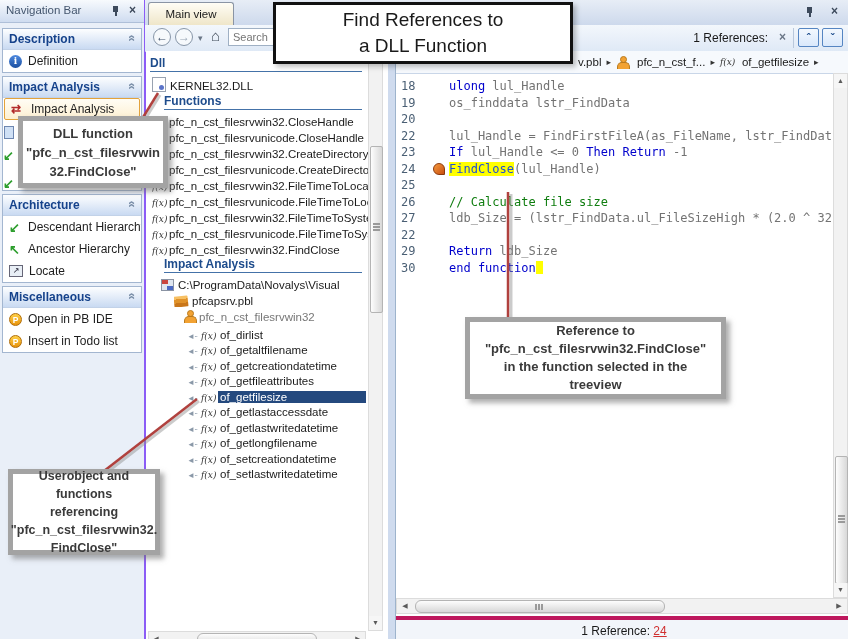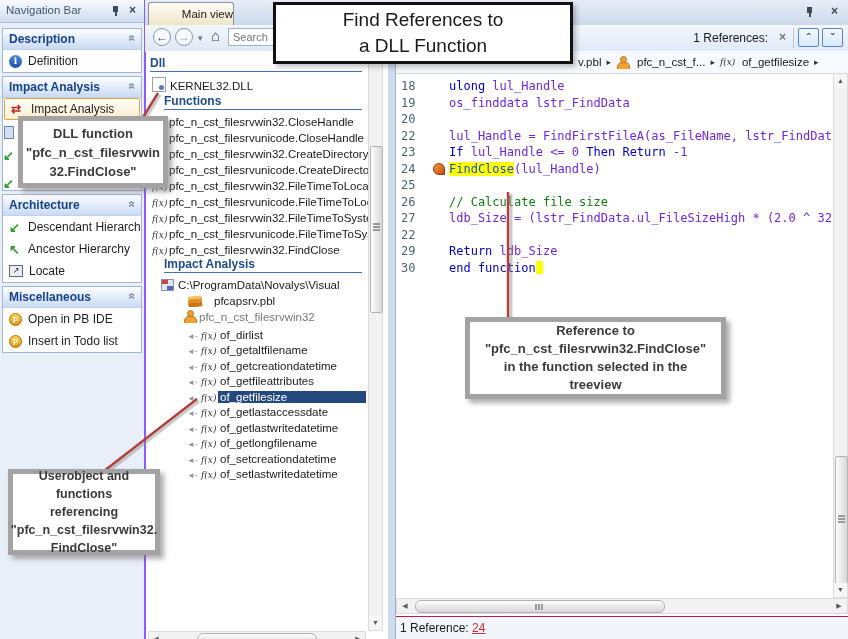--- a/index.html
+++ b/index.html
@@ -33,21 +33,21 @@
   .anc-icon{width:13px;font-size:13px;font-weight:bold;color:#2d9e2d;flex:none;}
   .anc-icon::before{content:"\2196";}
   .locate-icon{width:12px;height:10px;border:1px solid #667;background:#e8eef5;font-size:8px;line-height:10px;text-align:center;color:#223;flex:none;}
   .locate-icon::before{content:"\2197";}
   .pb-icon{width:13px;height:13px;border-radius:50%;background:linear-gradient(#ffd24a,#e8930c);border:1px solid #b06d08;
            color:#fff;font-size:8.5px;font-weight:bold;text-align:center;line-height:13px;flex:none;box-sizing:border-box;}
   .ghost{position:absolute;z-index:5;}
   
   .tabstrip{position:absolute;left:145px;top:0;width:703px;height:25px;background:linear-gradient(#e7edf6,#cdd9ec);border-bottom:1px solid #9db3cc;}
   .tab{position:absolute;left:3px;top:2px;width:84px;height:22px;background:linear-gradient(#fffdf5,#efe6c9);
-       border:1px solid #8a94a4;border-bottom:none;border-radius:3px 3px 0 0;font-size:11.5px;text-align:right;line-height:22px;}
+       border:1px solid #8a94a4;border-bottom:none;border-radius:3px 3px 0 0;font-size:11.5px;text-align:center;line-height:22px;}
   
   .toolbar{position:absolute;left:145px;top:25px;width:703px;height:26px;background:linear-gradient(#f3f7fc,#dfe9f6);border-bottom:1px solid #c5d3e6;}
   .navbtn{position:absolute;top:3px;width:18px;height:18px;border:1.5px solid #8796a8;border-radius:50%;
           font-size:12px;line-height:16px;text-align:center;box-sizing:border-box;background:#f6f9fc;}
   .navbtn.back{left:8px;color:#41526a;}
   .navbtn.fwd{left:30px;color:#9aa7b5;}
   .dd-icon{position:absolute;left:53px;top:8px;font-size:9px;color:#6a7686;}
   .home-icon{position:absolute;left:66px;top:2px;font-size:15px;color:#3f4a58;}
   .search-box{position:absolute;left:83px;top:3px;width:130px;height:18px;border:1px solid #9fb0c4;background:#fff;
               font-size:11px;padding:0 4px;box-sizing:border-box;font-family:"Liberation Sans",sans-serif;color:#555;}
@@ -94,25 +94,25 @@
   .bc-sep{font-size:9px;color:#333;}
   .bc-sep::before{content:"\25B8";}
   .code{position:absolute;left:0;top:22px;right:16px;height:525px;overflow:hidden;padding-top:5px;
         font-family:"DejaVu Sans Mono",monospace;font-size:12px;}
   .cl{display:flex;height:16.5px;align-items:center;}
   .ln{flex:none;width:30px;padding-left:5px;color:#4a5f74;}
   .pinslot{flex:none;width:18px;position:relative;}
   .pushpin{position:absolute;left:2px;top:-6px;width:10px;height:10px;background:linear-gradient(135deg,#f59a3e,#c94f10);
            border-radius:50% 50% 0 50%;border:1px solid #8d3a0c;}
   .ct{white-space:pre;}
-  .seg.kw{color:#0000cc;} .seg.cm{color:#0f7d0f;} .seg.pl{color:#6d28d9;}
+  .seg.kw{color:#0000cc;} .seg.cm{color:#0f7d0f;} .seg.pl{color:#737373;}
   .seg.hl{background:#ffff00;color:#1d4ed8;}
   .caret{display:inline-block;width:7px;height:13px;background:#ffff00;vertical-align:-2px;}
-  .status{position:absolute;left:0;right:0;top:565px;height:23px;background:#f2f5fa;border-top:1px solid #be185d;
-          font-size:12px;padding:4px 0 0 4px;box-sizing:border-box;}
+  .status{position:absolute;left:0;right:0;top:565px;height:23px;background:#f2f5fa;border-top:4px solid #be185d;
+          font-size:12px;padding:4px 0 0 4px;box-sizing:border-box;text-align:center;}
   .status a{color:#d03030;text-decoration:underline;}
   .splitter{position:absolute;left:388px;top:51px;width:7px;height:588px;background:#cfdbee;}
   
   .callout{position:absolute;background:#fff;z-index:50;text-align:center;white-space:pre-line;
            display:flex;align-items:center;justify-content:center;box-sizing:border-box;}
   .co-black{border:3px solid #111;font-size:19px;line-height:26px;color:#1a1a1a;box-shadow:3px 3px 5px rgba(0,0,0,.25);}
   .co-red{border:5px solid #a3a3a3;font-weight:bold;color:#3a3a3a;box-shadow:4px 4px 5px rgba(110,110,110,.55);}
   .connectors{position:absolute;left:0;top:0;z-index:40;pointer-events:none;}
 </style>
 </head>
@@ -253,21 +253,21 @@
       <div class="trow">
           <span class="fx-icon"></span>
           <span>pfc_n_cst_filesrvwin32.FindClose</span>
         </div>
     </div>
     <div class="tree-h" style="left:18px;top:206px;width:198px;">Impact Analysis</div>
     <div class="trow" style="position:absolute;left:15px;top:224px;width:207px;">
       <span class="vx-icon"></span>
       <span>C:\ProgramData\Novalys\Visual</span>
     </div>
-    <div class="trow" style="position:absolute;left:42px;top:240px;width:196px;gap:8px;">
+    <div class="trow" style="position:absolute;left:28px;top:240px;width:196px;">
       <span class="pbl-icon"></span>
       <span>pfcapsrv.pbl</span>
     </div>
     <div class="trow" style="position:absolute;left:37px;top:256px;width:185px;">
       <span class="uo-icon"></span>
       <span class="gray">pfc_n_cst_filesrvwin32</span>
     </div>
     <div class="imp-rows" style="position:absolute;left:41px;top:274px;width:179px;">
       <div class="trow">
           <span class="link-arrow"></span>

